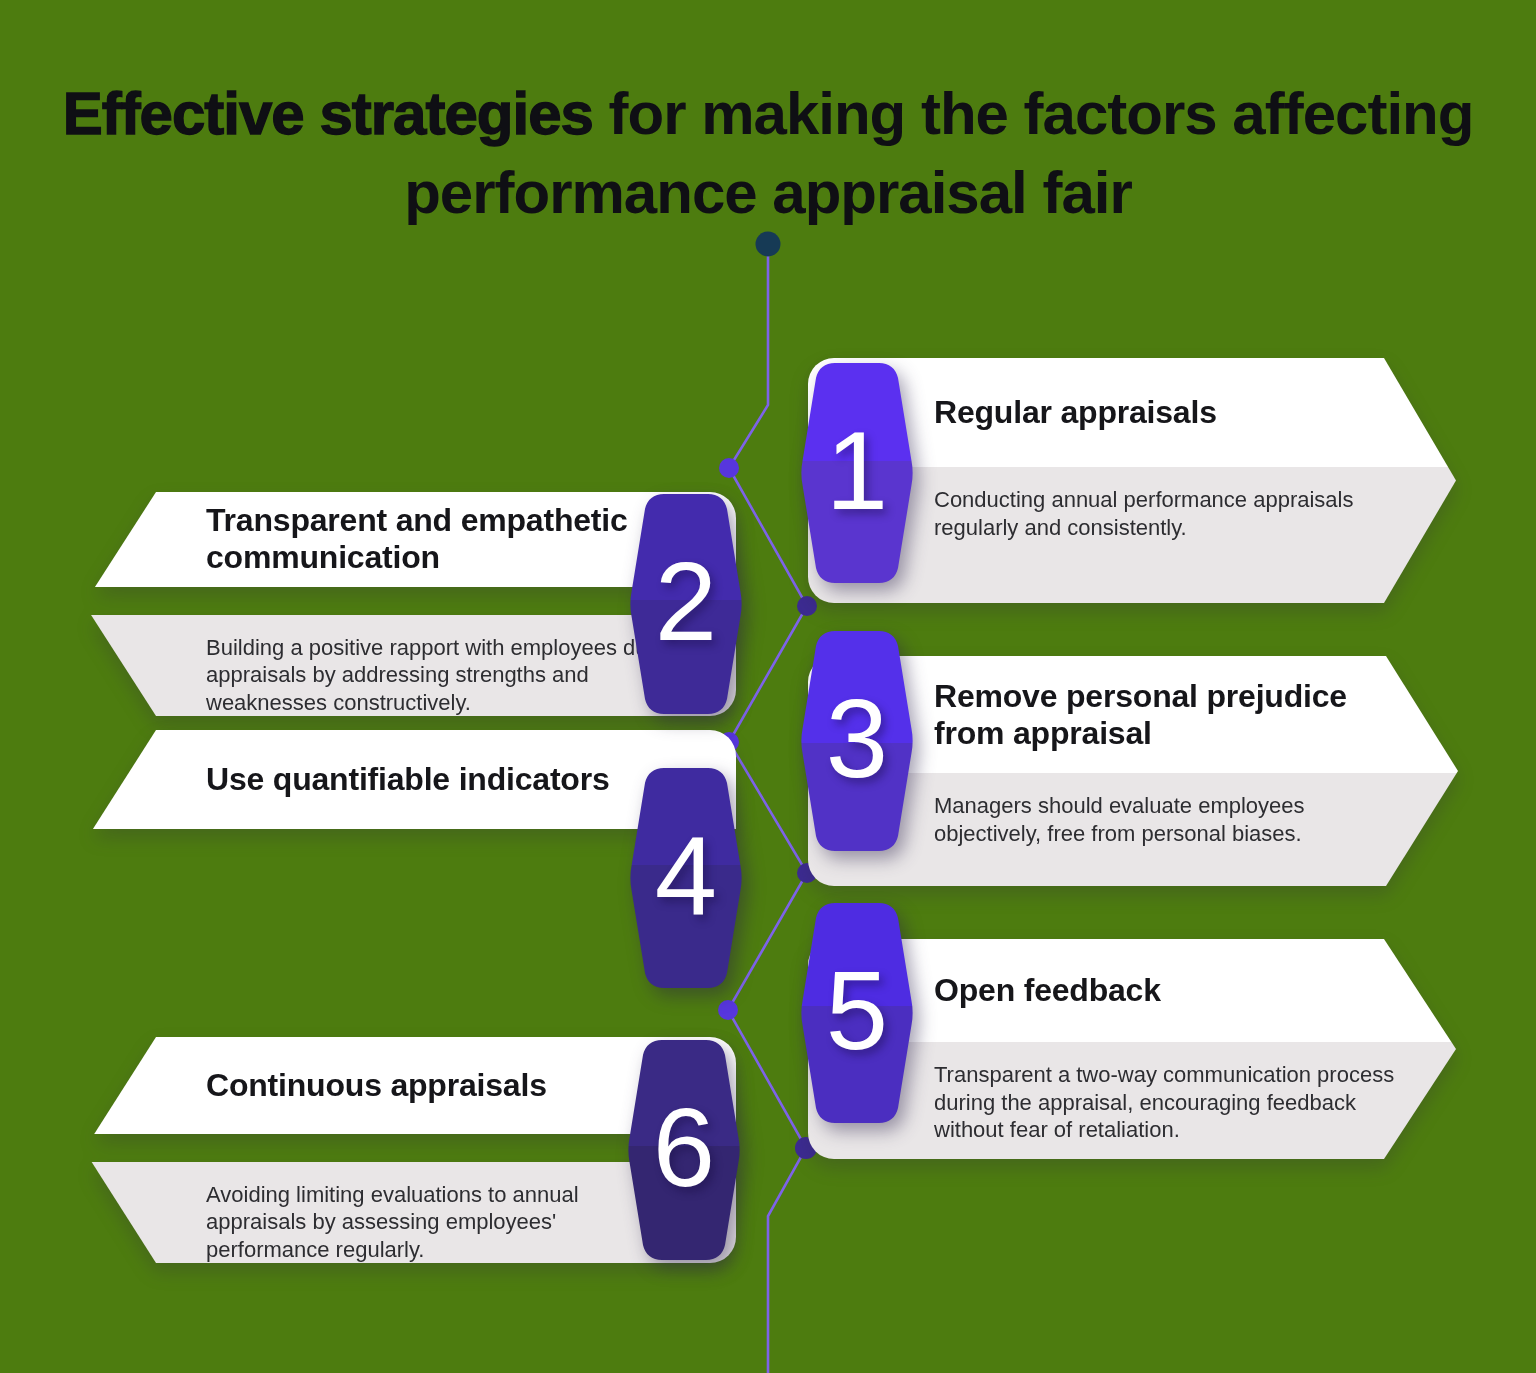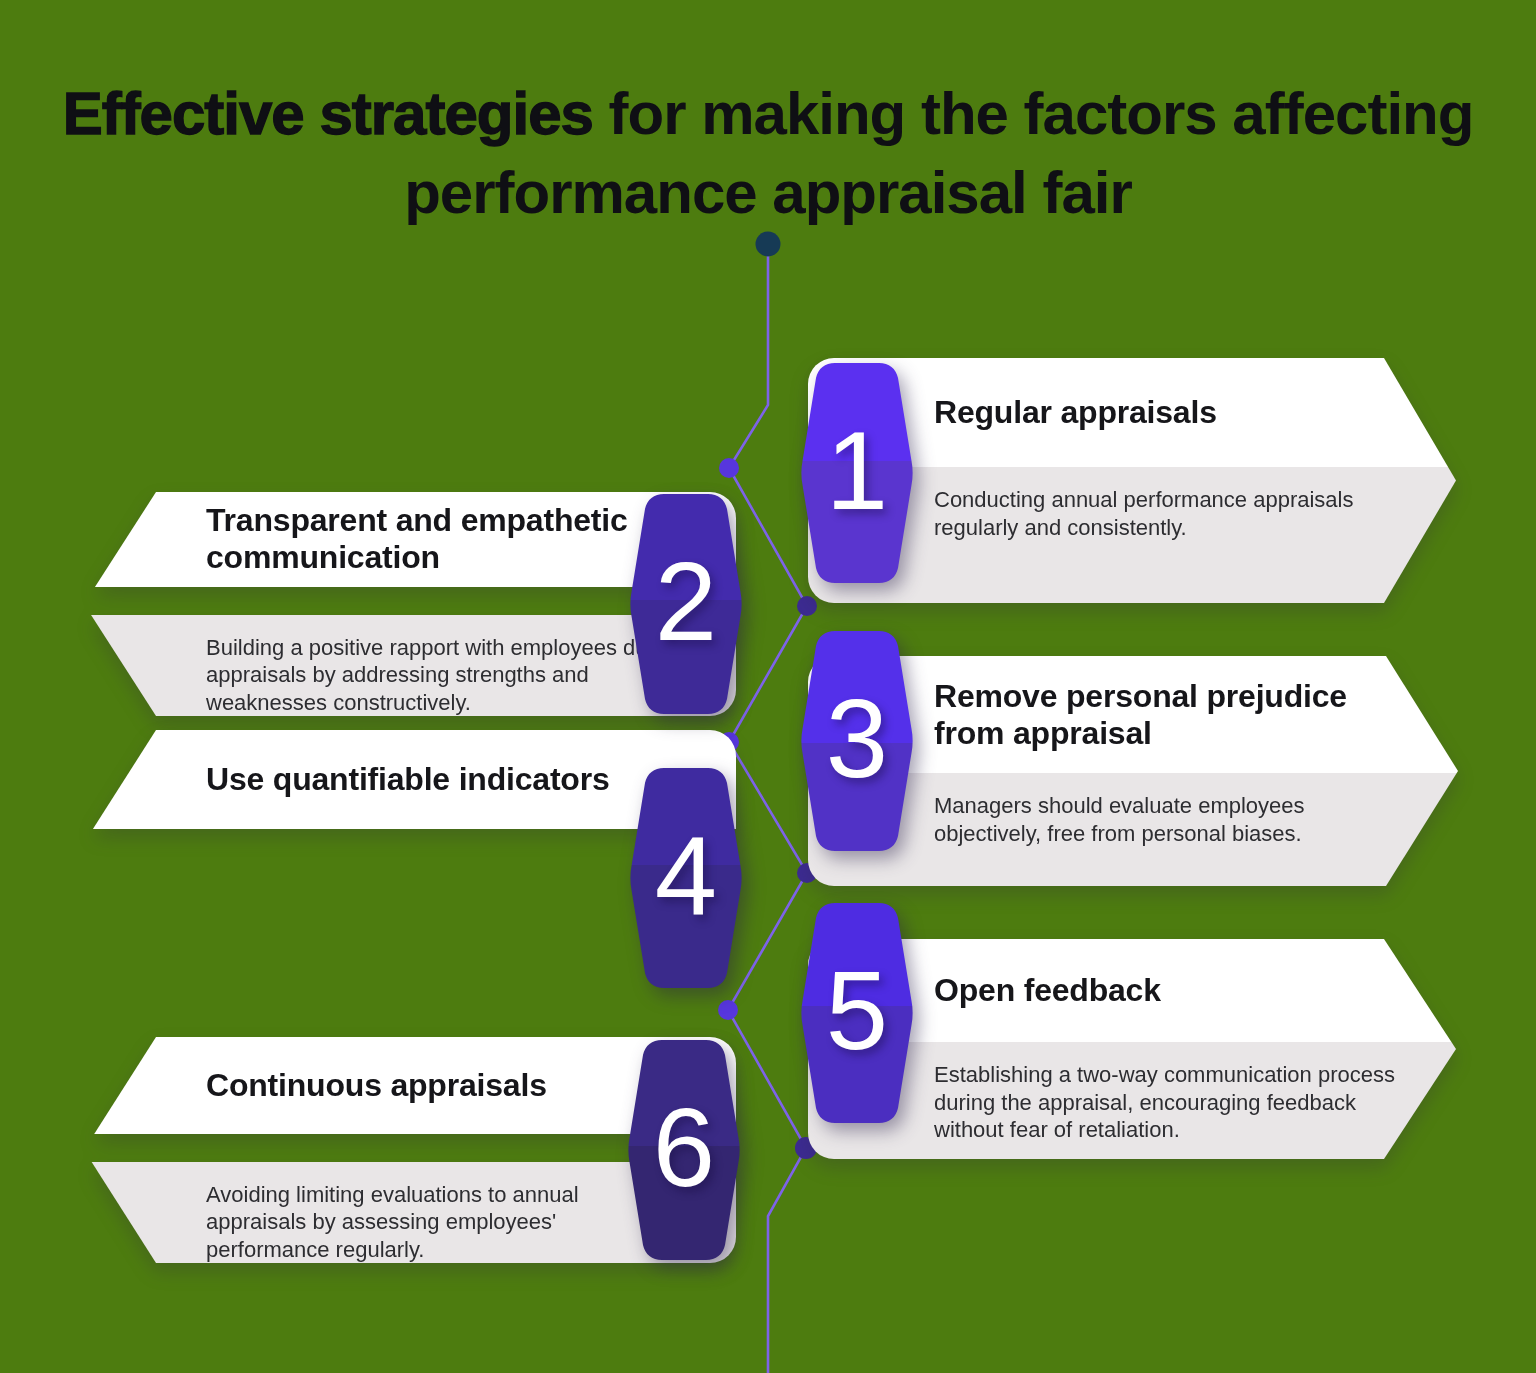--- a/index.html
+++ b/index.html
@@ -211,21 +211,21 @@
     </svg>
     <div class="hex-num">4</div>
   </div>
 
   <div class="card right c5">
     <div class="card-shape">
       <div class="card-top">
         <h2>Open feedback</h2>
       </div>
       <div class="card-bottom">
-        <p>Establishing a two-way communication process during the appraisal, encouraging feedback without fear of retaliation.</p>
+        <p>Transparent a two-way communication process during the appraisal, encouraging feedback without fear of retaliation.</p>
       </div>
     </div>
   </div>
   <div class="hex h5">
     <svg viewBox="0 0 118 228">
       <defs>
         <linearGradient id="g5" x1="0" y1="0" x2="0" y2="1">
           <stop offset="0" stop-color="#4e2ce2"></stop>
           <stop offset="0.47" stop-color="#4e2ce2"></stop>
           <stop offset="0.47" stop-color="#4b2ec0"></stop>

